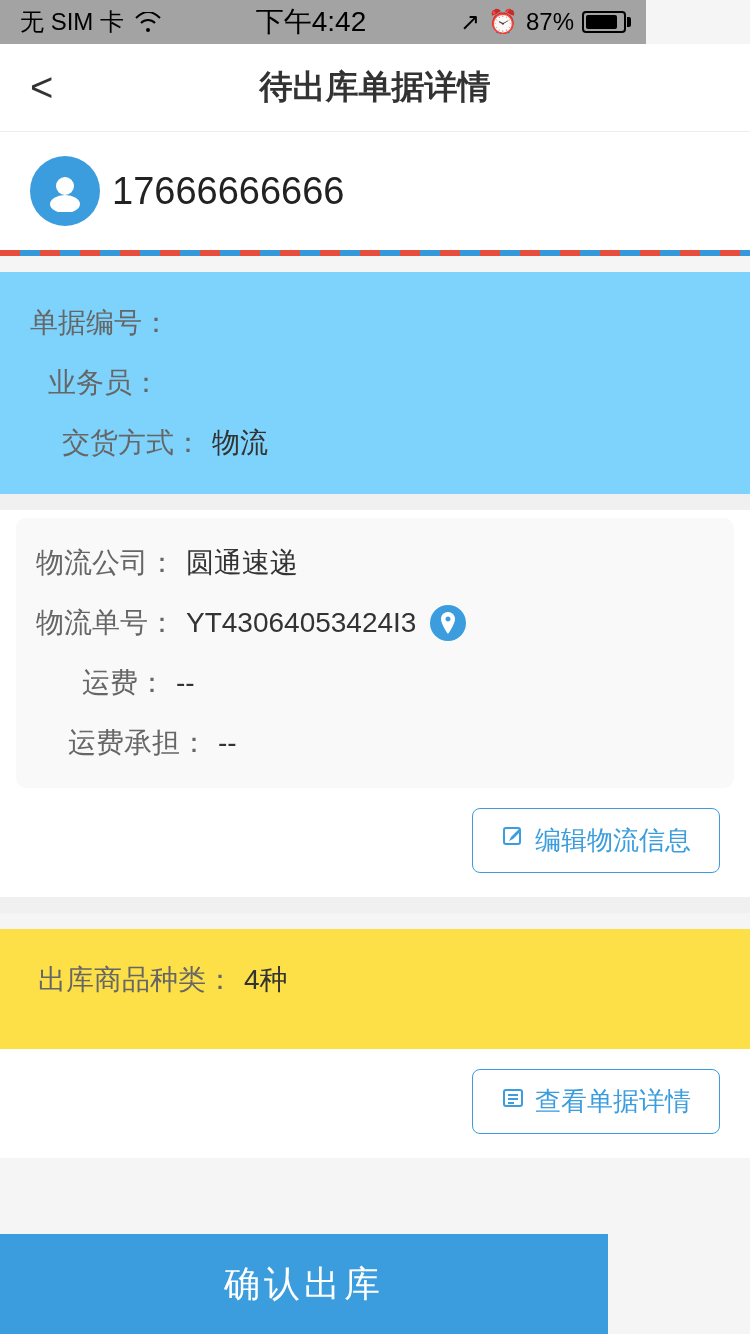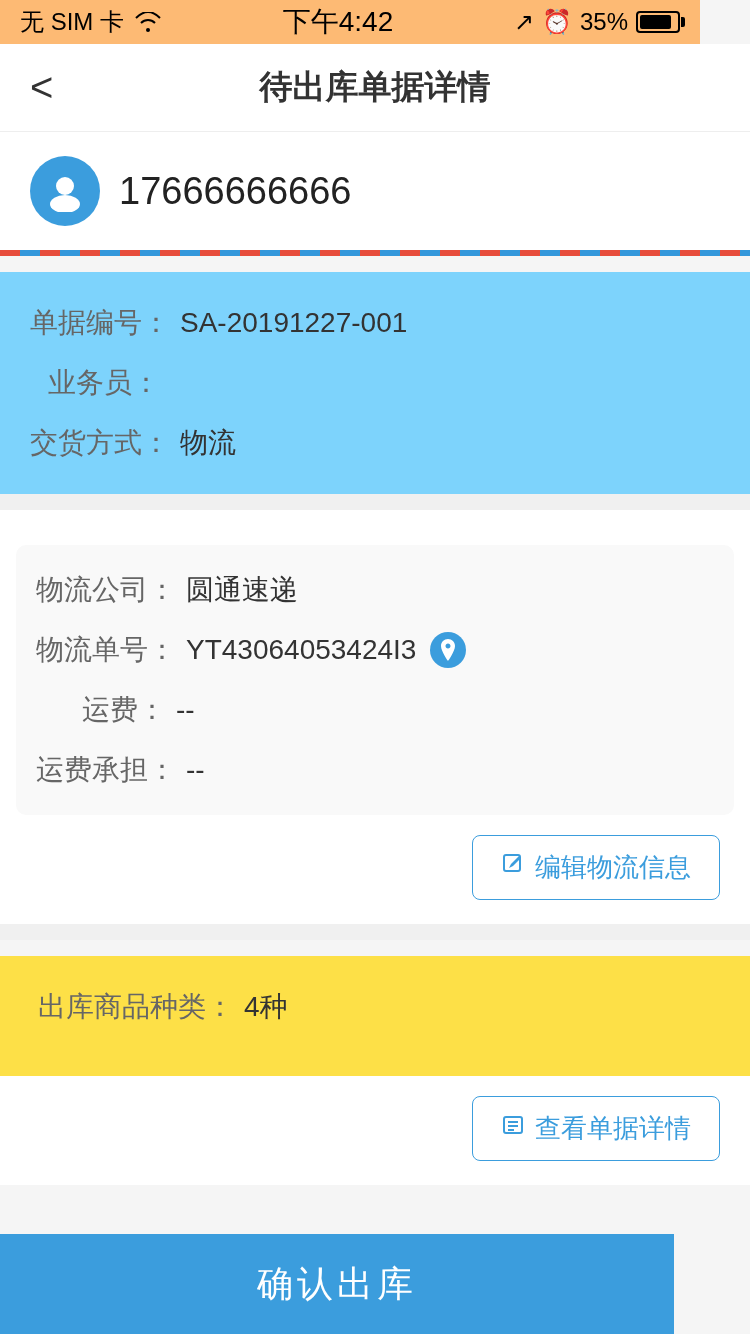--- a/index.html
+++ b/index.html
@@ -9,23 +9,23 @@
       min-height: 1334px;
       background: #f5f5f5;
       font-family: -apple-system, "PingFang SC", "Helvetica Neue", Arial, sans-serif;
       font-size: 28px;
       color: #333;
       position: relative;
     }
 
     
     .status-bar {
-      width: 700px;
+      width: 646px;
       height: 44px;
-      background: #fdba74;
+      background: #a3a3a3;
       display: flex;
       align-items: center;
       justify-content: space-between;
       padding: 0 20px;
       font-size: 24px;
       color: #000;
     }
     .status-left {
       display: flex;
       align-items: center;
@@ -103,21 +103,21 @@
         #3498db 20px, #3498db 40px
       );
     }
 
     
     .customer-header {
       background: #fff;
       padding: 24px 30px;
       display: flex;
       align-items: center;
-      gap: 19px;
+      gap: 12px;
     }
     .customer-avatar {
       width: 70px;
       height: 70px;
       border-radius: 50%;
       background: #3b9ddd;
       display: flex;
       align-items: center;
       justify-content: center;
     }
@@ -133,21 +133,21 @@
       margin-top: 16px;
       padding: 30px 30px;
     }
     .info-row {
       display: flex;
       align-items: flex-start;
       margin-bottom: 18px;
       font-size: 28px;
       line-height: 1.5;
     }
-    .info-row:last-child { margin-bottom: 0; }
+    .info-row:last-child { margin-bottom: 0; margin-left: 32px; }
     .info-label {
       color: #666;
       min-width: 140px;
       text-align: right;
       padding-right: 10px;
       flex-shrink: 0;
     }
     .info-value {
       color: #333;
       flex: 1;
@@ -229,21 +229,21 @@
     
     .bottom-area {
       position: fixed;
       bottom: 0;
       left: 0;
       width: 750px;
     }
 
     
     .confirm-btn {
-      width: 674px;
+      width: 608px;
       height: 100px;
       background: #3b9ddd;
       color: #fff;
       font-size: 36px;
       font-weight: 500;
       border: none;
       display: flex;
       align-items: center;
       justify-content: center;
       cursor: pointer;
@@ -269,21 +269,21 @@
     <svg width="28" height="20" viewBox="0 0 28 20" fill="none">
       <path d="M14 16a2 2 0 1 1 0 4 2 2 0 0 1 0-4z" fill="#000"></path>
       <path d="M7 11c1.9-1.9 4.5-3 7-3s5.1 1.1 7 3" stroke="#000" stroke-width="2" fill="none"></path>
       <path d="M2 6C5.7 2.3 10.6 0 14 0s8.3 2.3 12 6" stroke="#000" stroke-width="2" fill="none"></path>
     </svg>
   </div>
   <div class="status-center">下午4:42</div>
   <div class="status-right">
     <span>↗</span>
     <span>⏰</span>
-    <span>35%</span>
+    <span>87%</span>
     <div class="battery-icon">
       <div class="battery-fill"></div>
     </div>
   </div>
 </div>
 
 <div class="nav-bar">
   <span class="nav-back">&lt;</span>
   <span class="nav-title">待出库单据详情</span>
 </div>
@@ -298,34 +298,33 @@
       </svg>
     </div>
     <span class="customer-name">17666666666</span>
   </div>
 
   <div class="dashed-separator"></div>
 
   <div class="info-section">
     <div class="info-row">
       <span class="info-label">单据编号：</span>
-      <span class="info-value">SA-20191227-001</span>
     </div>
     <div class="info-row">
       <span class="info-label">业务员：</span>
     </div>
     <div class="info-row">
       <span class="info-label">交货方式：</span>
       <span class="info-value">物流</span>
     </div>
   </div>
 
   <div class="section-divider"></div>
 
-  <div style="background:#fff; padding: 35px 0 0 0;">
+  <div style="background:#fff; padding: 8px 0 0 0;">
     <div class="logistics-box">
       <div class="info-row">
         <span class="info-label">物流公司：</span>
         <span class="info-value">圆通速递</span>
       </div>
       <div class="info-row">
         <span class="info-label">物流单号：</span>
         <span class="info-value">
           <span>YT43064053424I3</span>
           <span class="location-icon">

